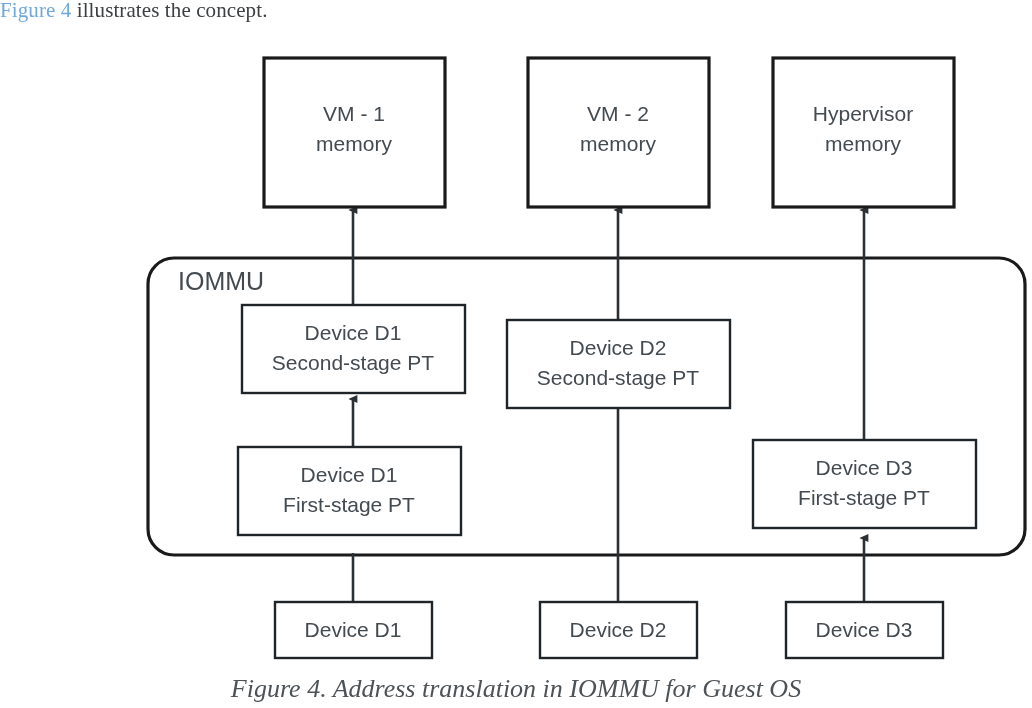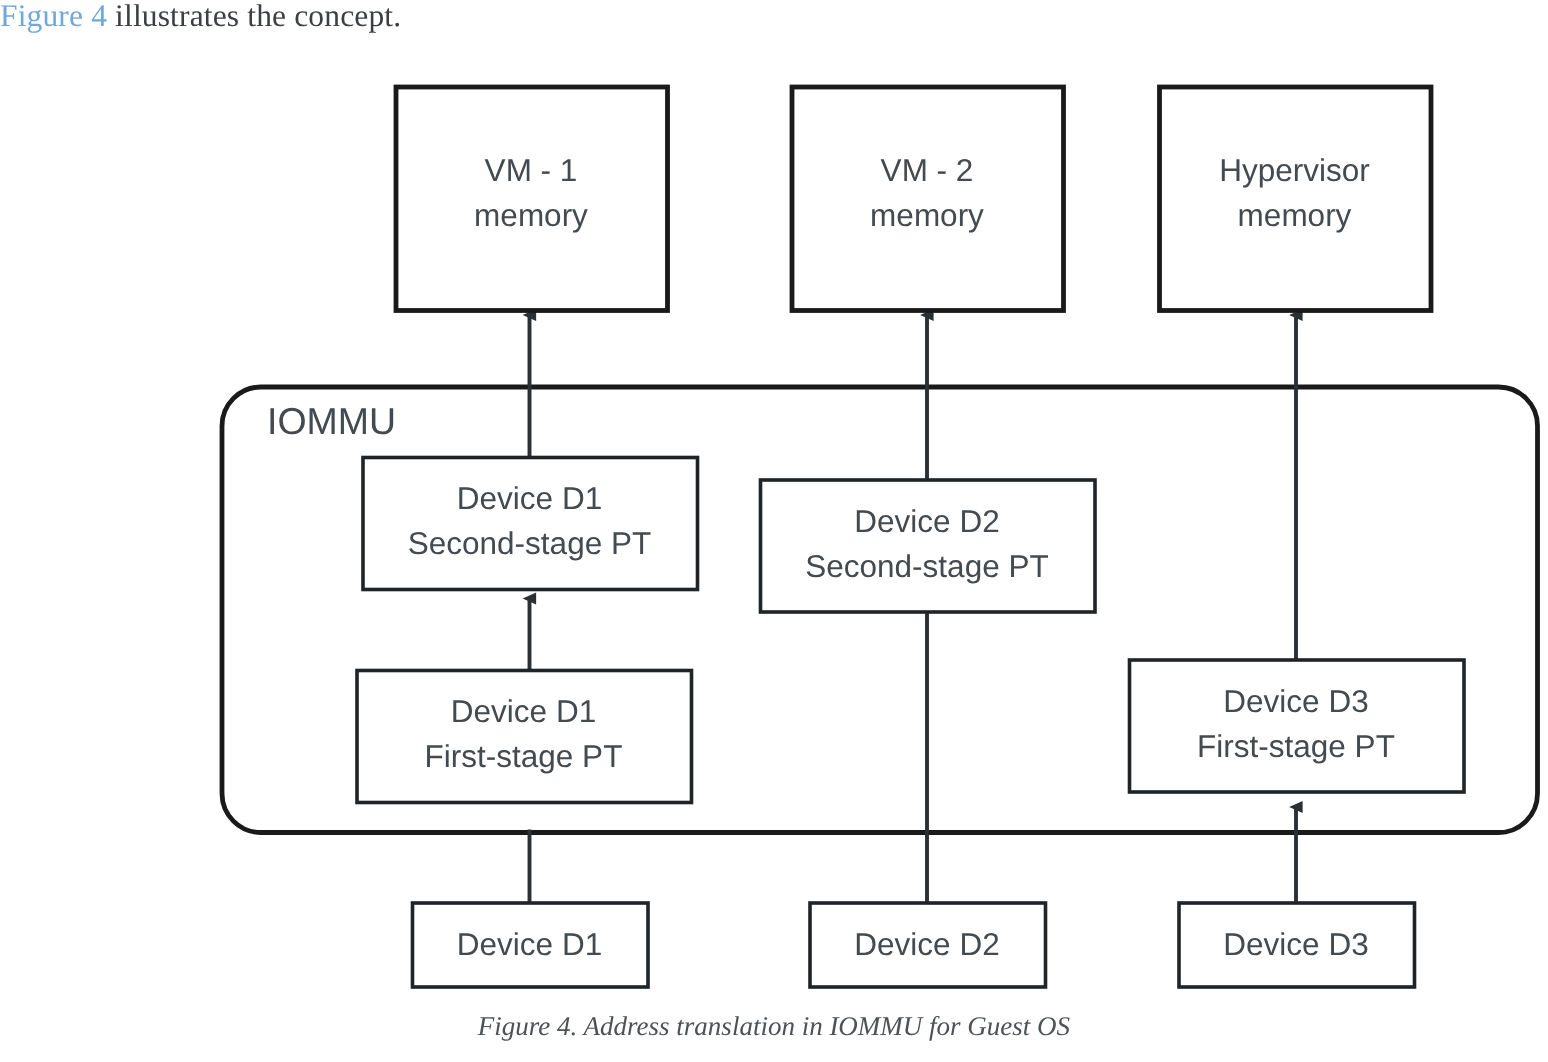--- a/index.html
+++ b/index.html
@@ -75,21 +75,21 @@
     dominant-baseline: middle;
   }
   .caption {
     position: absolute;
     left: 0;
     top: 674px;
     width: 1032px;
     text-align: center;
     font-family: "Liberation Serif", serif;
     font-style: italic;
-    font-size: 18px;
+    font-size: 26px;
     color: #4d5256;
   }
 </style>
 </head>
 <body>
 
 <div class="intro-line">
   <span class="intro-link">Figure 4</span><span> illustrates the concept.</span>
 </div>
 

